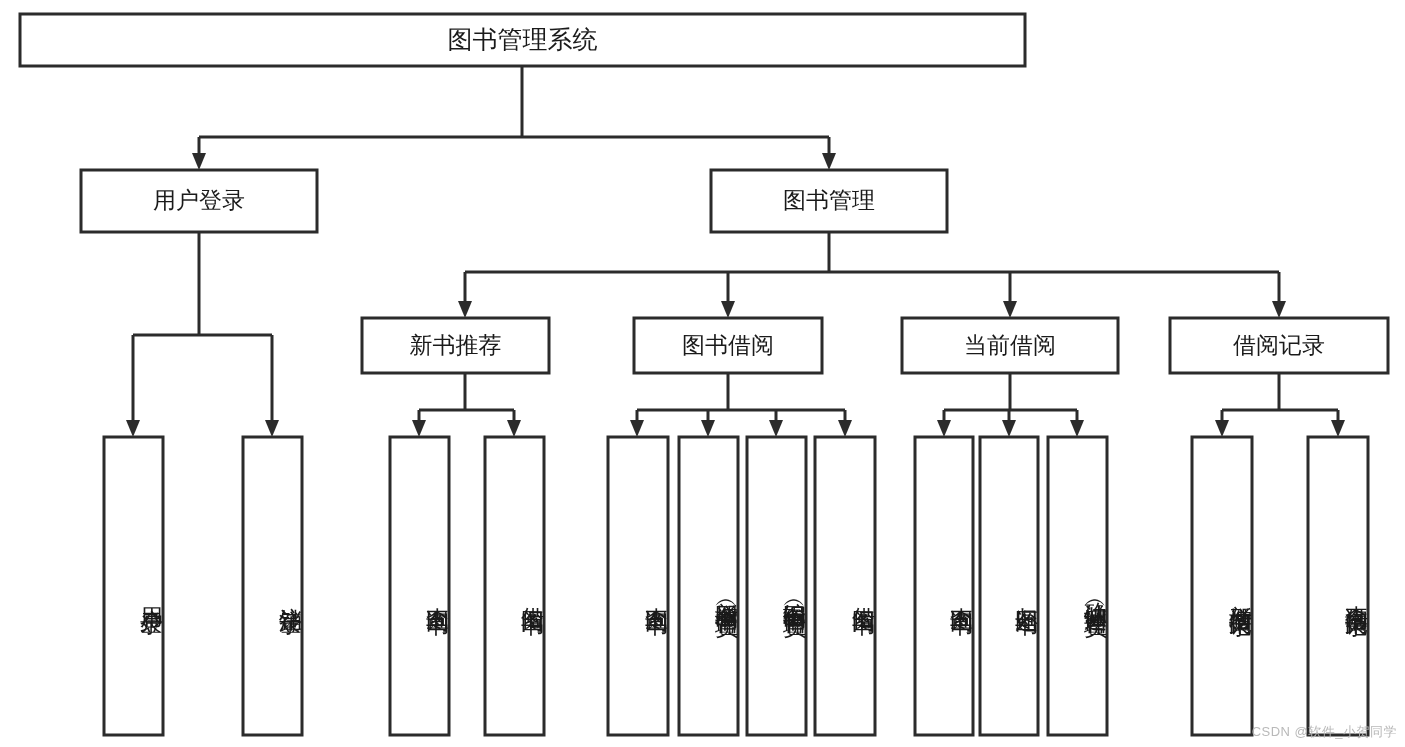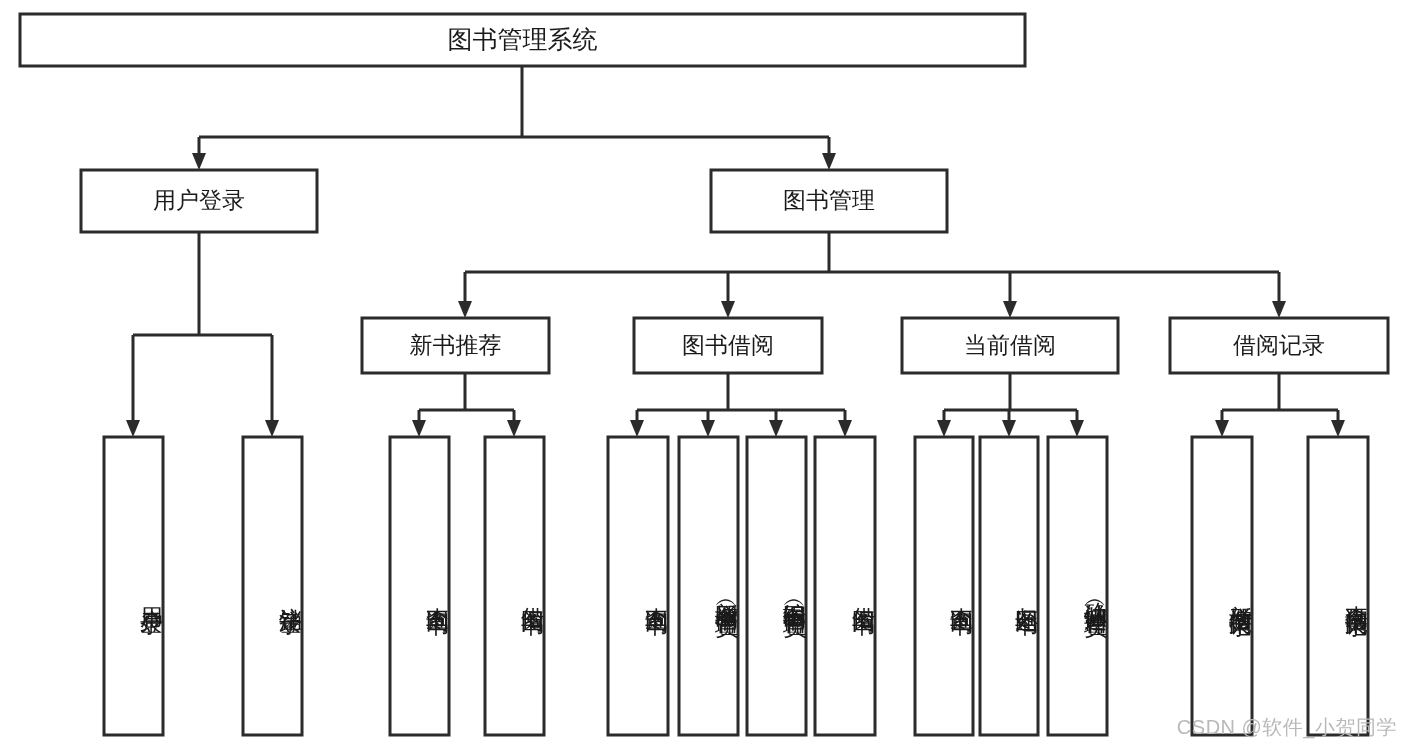--- a/index.html
+++ b/index.html
@@ -17,21 +17,21 @@
     text-anchor:middle;
     dominant-baseline:middle;
   }
   .label-h{font-size:25px;}
   .label-h-small{font-size:23px;}
   .link{stroke:#2b2b2b;stroke-width:3;fill:none;stroke-linecap:butt;}
   .arrowhead{fill:#2b2b2b;stroke:none;}
   .watermark{
     position:absolute;
     right:8px;bottom:6px;
-    font-size:20px;
+    font-size:13px;
     color:#b9b9b9;
     font-family:"Liberation Sans","DejaVu Sans",sans-serif;
     white-space:nowrap;
     letter-spacing:0.5px;
     pointer-events:none;
   }
 </style>
 </head>
 <body>
 

